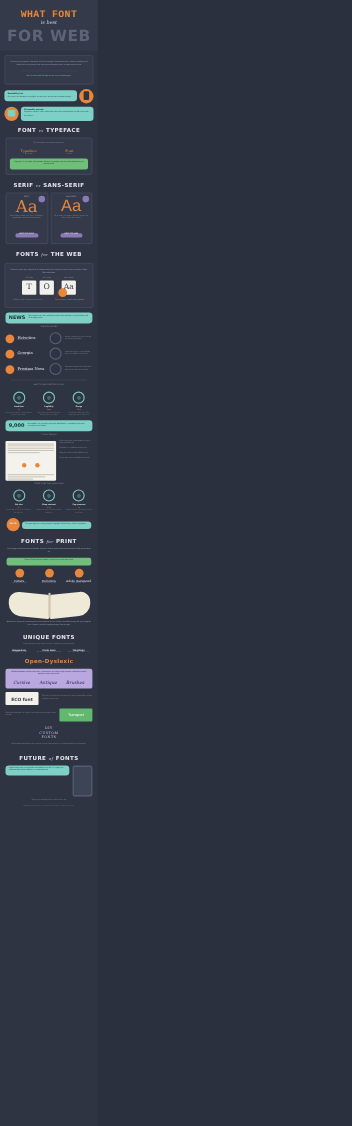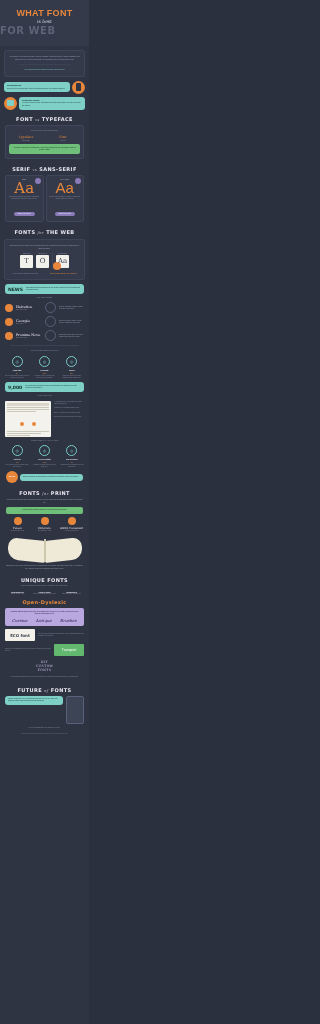--- a/index.html
+++ b/index.html
@@ -10,26 +10,26 @@
   .hdr .scr{font-family:"DejaVu Serif",serif;font-style:italic;font-weight:normal;color:#d8d4e4;}
   .tiny{font-size:1.7px;line-height:2.6px;color:#9aa0b4;text-align:center;}
   .tiny2{font-size:1.6px;line-height:2.4px;color:#868ca1;text-align:center;}
   .rule{height:1px;background:#3c4254;margin:4px 10px;}
   .orng{color:#e8873c;}
   .teal{color:#79ccc4;}
 
   
   .hero{height:46px;background:#343a4a;position:relative;overflow:hidden;}
   .hero .t1{position:absolute;top:8px;left:0;right:0;text-align:center;
-     font-family:Liberation Sans, sans-serif;font-weight:bold;font-size:9px;
+     font-family:Liberation Mono, monospace;font-weight:bold;font-size:9px;
      letter-spacing:.3px;color:#e8873c;}
   .hero .t2{position:absolute;top:19px;left:0;right:0;text-align:center;
      font-family:"DejaVu Serif",serif;font-style:italic;font-size:4.5px;color:#cfd3e0;}
-  .hero .t3{position:absolute;top:25px;left:0;right:0;
-     font-family:"DejaVu Sans",sans-serif;font-weight:bold;font-size:10px;
+  .hero .t3{position:absolute;top:25px;left:0;right:0;text-align:center;
+     font-family:"DejaVu Sans",sans-serif;font-weight:bold;font-size:14px;
      letter-spacing:.5px;color:#5d6478;}
 
   
   .card{background:#343a4a;border:1px solid #3f4558;border-radius:2px;
         margin:4px 4px;padding:4px 3px;box-sizing:border-box;}
 
   
   .bubrow{display:flex;align-items:center;gap:2px;margin:3px 4px;}
   .bub{flex:1;background:#7ecfc6;border-radius:3px;padding:2.5px 3px;
        font-size:1.6px;line-height:2.3px;color:#1f3b3a;box-sizing:border-box;}

